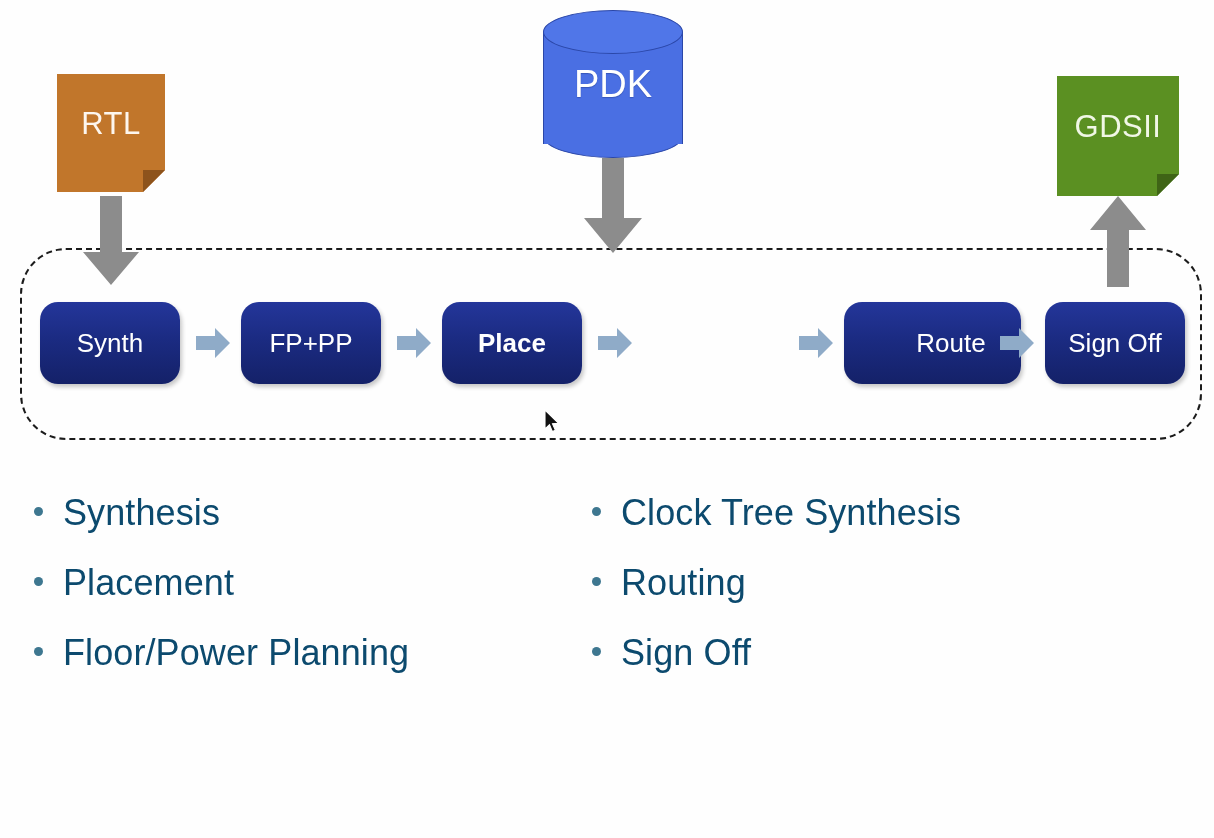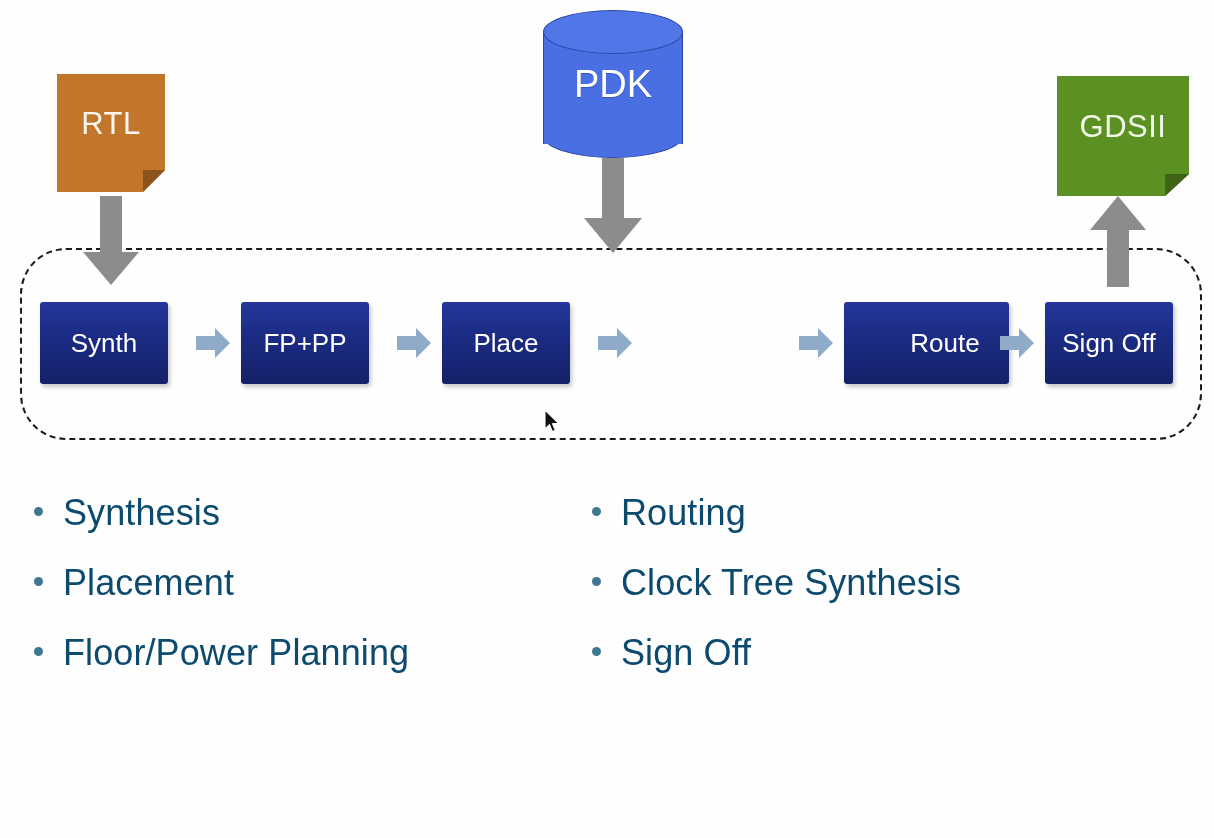--- a/index.html
+++ b/index.html
@@ -48,21 +48,21 @@
 
   #rtl-artifact {
     left: 57px;
     top: 74px;
     width: 108px;
     height: 118px;
   }
   #gdsii-artifact {
     left: 1057px;
     top: 76px;
-    width: 132px;
+    width: 122px;
     height: 120px;
   }
 
   
   #pdk-artifact {
     position: absolute;
     left: 543px;
     top: 10px;
     width: 166px;
     height: 148px;
@@ -131,24 +131,24 @@
     border: 2.5px dashed #1b1b1b;
     border-radius: 46px;
     box-sizing: border-box;
     z-index: 1;
   }
 
   
   .stage-box {
     position: absolute;
     top: 302px;
-    width: 128px;
+    width: 140px;
     height: 82px;
     background: linear-gradient(180deg, #24369a 0%, #1b2b82 45%, #142168 100%);
-    border-radius: 3px;
+    border-radius: 18px;
     display: flex;
     align-items: center;
     justify-content: center;
     color: #ffffff;
     font-size: 26px;
     box-shadow: 2px 3px 4px rgba(0,0,0,0.22);
     z-index: 4;
     white-space: nowrap;
   }
 
@@ -246,21 +246,21 @@
   </svg>
 
   <div class="stage-box" style="left:241px;">
     <span>FP+PP</span>
   </div>
 
   <svg class="step-arrow" style="left:397px;" viewBox="0 0 34 34">
     <path d="M0,10 L19,10 L19,2 L34,17 L19,32 L19,24 L0,24 Z" fill="#8fabc8"></path>
   </svg>
 
-  <div class="stage-box" style="left:442px;">
+  <div class="stage-box" style="left:442px;font-weight:bold;">
     <span>Place</span>
   </div>
 
   <svg class="step-arrow" style="left:598px;" viewBox="0 0 34 34">
     <path d="M0,10 L19,10 L19,2 L34,17 L19,32 L19,24 L0,24 Z" fill="#8fabc8"></path>
   </svg>
 
 
   <svg class="step-arrow" style="left:799px;" viewBox="0 0 34 34">
     <path d="M0,10 L19,10 L19,2 L34,17 L19,32 L19,24 L0,24 Z" fill="#8fabc8"></path>
@@ -289,25 +289,25 @@
     </div>
     <div class="bullet-item">
       <span class="bullet-dot"></span>
       <span>Floor/Power Planning</span>
     </div>
   </div>
 
   <div id="bullets-right" class="bullet-col">
     <div class="bullet-item">
       <span class="bullet-dot"></span>
+      <span>Clock Tree Synthesis</span>
+    </div>
+    <div class="bullet-item">
+      <span class="bullet-dot"></span>
       <span>Routing</span>
-    </div>
-    <div class="bullet-item">
-      <span class="bullet-dot"></span>
-      <span>Clock Tree Synthesis</span>
     </div>
     <div class="bullet-item">
       <span class="bullet-dot"></span>
       <span>Sign Off</span>
     </div>
   </div>
 
   <svg id="mouse-cursor" width="20" height="26" viewBox="0 0 20 26">
     <path d="M2,1 L2,20 L6.5,15.8 L9.4,22.6 L12.4,21.3 L9.5,14.7 L15.6,14.4 Z" fill="#111111" stroke="#ffffff" stroke-width="1.1"></path>
   </svg>

